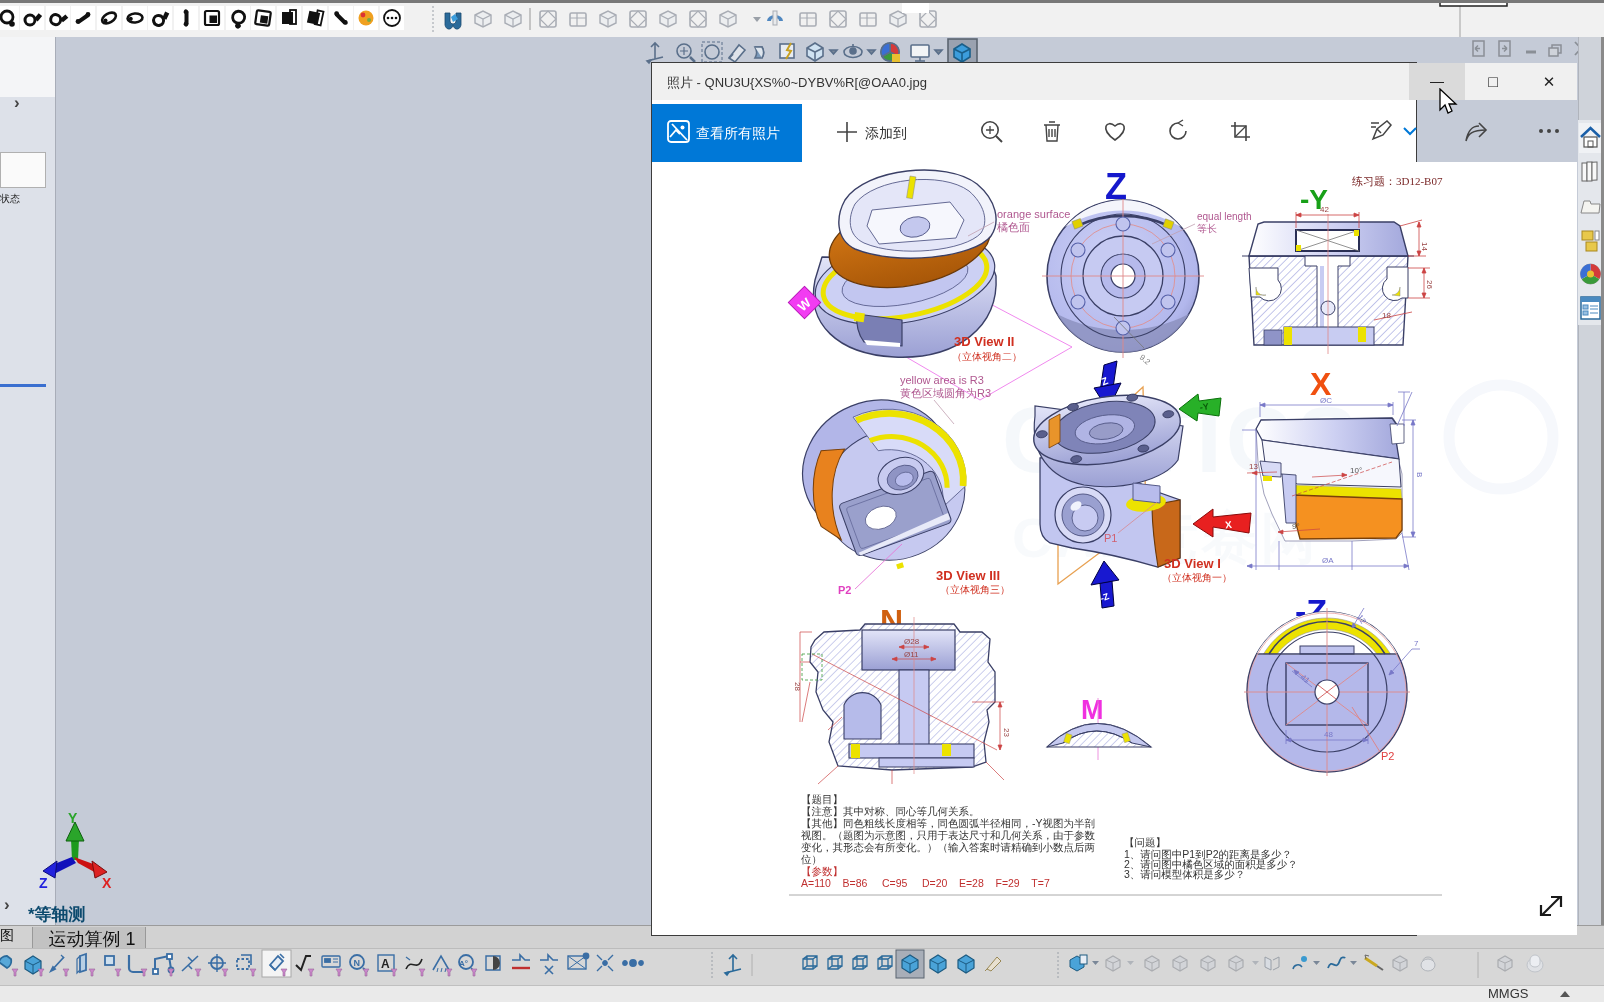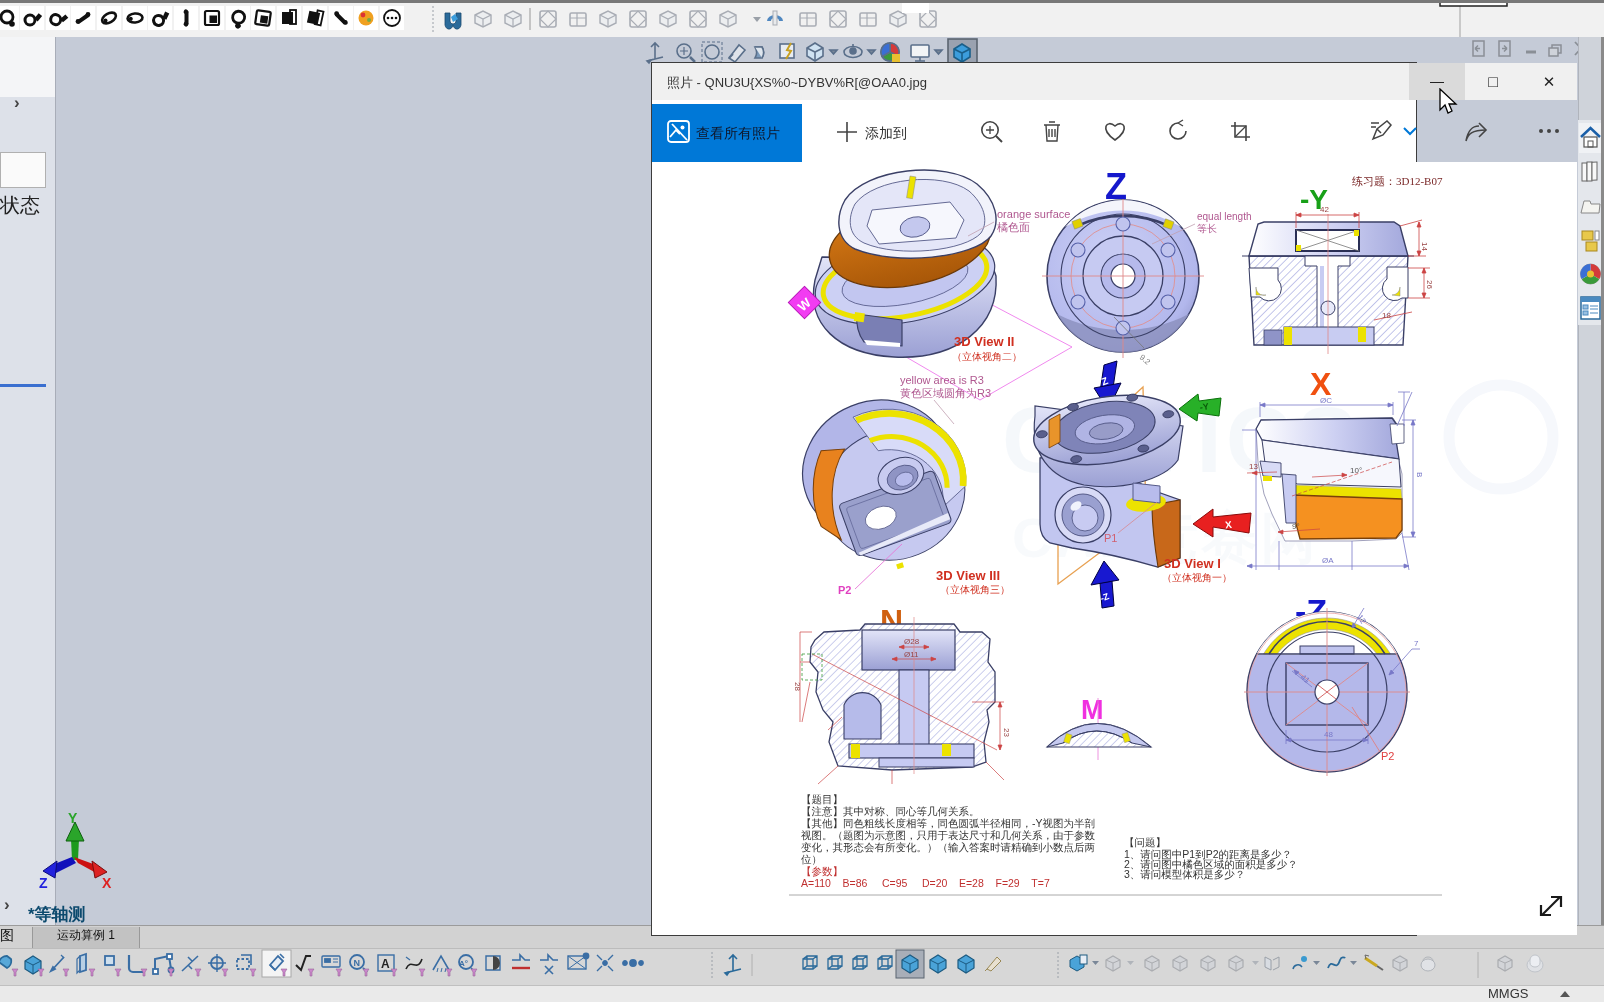--- a/index.html
+++ b/index.html
@@ -6,39 +6,39 @@
   body{width:1604px;height:1002px;overflow:hidden;position:relative;
        font-family:"Liberation Sans",sans-serif;background:#c5cbd7;}
   .abs{position:absolute;}
   #topstrip{left:0;top:0;width:1604px;height:3px;background:#787878;}
   #topbar{left:0;top:3px;width:1604px;height:34px;background:#f1f1f1;}
   #viewport{left:56px;top:37px;width:1548px;height:888px;background:#c5cbd7;}
   #leftpane{left:0;top:37px;width:56px;height:888px;background:#dde1e9;border-right:1px solid #a8adb8;box-sizing:border-box;}
   #lp-top{left:0;top:37px;width:55px;height:60px;background:#f4f5f7;}
   #lp-box{left:0;top:152px;width:44px;height:34px;background:#fafafa;border:1px solid #b0b0b0;}
   #lp-chev{left:14px;top:93px;font-size:17px;color:#444;font-weight:bold;}
-  #lp-text{left:0px;top:192px;font-size:20px;color:#222;font-family:Liberation Serif, serif;}
+  #lp-text{left:0px;top:192px;font-size:10px;color:#222;font-family:Liberation Serif, serif;}
   #lp-blue{left:0;top:384px;width:46px;height:3px;background:#3a6fd0;}
   #tabbar{left:0;top:925px;width:1604px;height:23px;background:#d2d2d2;border-top:1px solid #9b9b9b;box-sizing:border-box;}
   #tab1{left:0;top:927px;width:26px;height:21px;background:#d2d2d2;color:#111;font-size:14px;}
-  #tab2{left:32px;top:927px;width:106px;height:21px;background:#c2c2c2;color:#111;font-size:12px;text-align:center;border-left:1px solid #999;border-right:1px solid #999;}
+  #tab2{left:32px;top:927px;width:106px;height:21px;background:#c2c2c2;color:#111;font-size:18px;text-align:center;border-left:1px solid #999;border-right:1px solid #999;padding-left:6px;}
   #botbar{left:0;top:948px;width:1604px;height:37px;background:#d7d7d7;border-top:1px solid #bcbcbc;box-sizing:border-box;}
   #statusbar{left:0;top:985px;width:1604px;height:17px;background:#eaeaea;border-top:1px solid #c0c0c0;box-sizing:border-box;}
   #mmgs{left:1488px;top:986px;font-size:13px;color:#333;}
   #caret{left:1560px;top:991px;width:0;height:0;border-left:5px solid transparent;border-right:5px solid transparent;border-bottom:6px solid #555;}
   #taskpane{left:1578px;top:37px;width:26px;height:888px;background:#cfd3da;border-left:1px solid #b0b4bc;box-sizing:border-box;}
   #winright{left:1601px;top:37px;width:3px;height:888px;background:#8a8a8a;}
   
   #photos{left:651px;top:62px;width:766px;height:874px;background:#fff;border:1px solid #3c3c3c;box-sizing:border-box;}
   #ptitle{left:0;top:0;width:925px;height:37px;background:#f0f0f0;}
   #ptitle span{position:absolute;left:15px;top:11px;font-size:13px;color:#333;}
   #minhover{left:757px;top:0;width:56px;height:37px;background:#dadada;}
   .wbtn{position:absolute;top:0px;width:56px;height:37px;color:#222;font-size:14px;text-align:center;line-height:37px;}
   #pbtn{left:0;top:41px;width:150px;height:58px;background:#0078d7;}
-  #pbtn span{position:absolute;left:44px;top:21px;font-size:14px;color:#0f172a;}
+  #pbtn span{position:absolute;left:44px;top:21px;font-size:14px;color:#ffffff;}
   #pcontent{left:0;top:99px;width:925px;height:773px;background:#fff;}
 </style>
 </head>
 <body>
   <div class="abs" id="topstrip"></div>
   <div class="abs" id="topbar"></div>
   <svg class="abs" id="topicons" style="left:0;top:3px" width="1604" height="34">
     <defs>
       <g id="blkic1">
         <circle cx="0" cy="-1" r="6" fill="none" stroke="#111" stroke-width="2.8"></circle>

